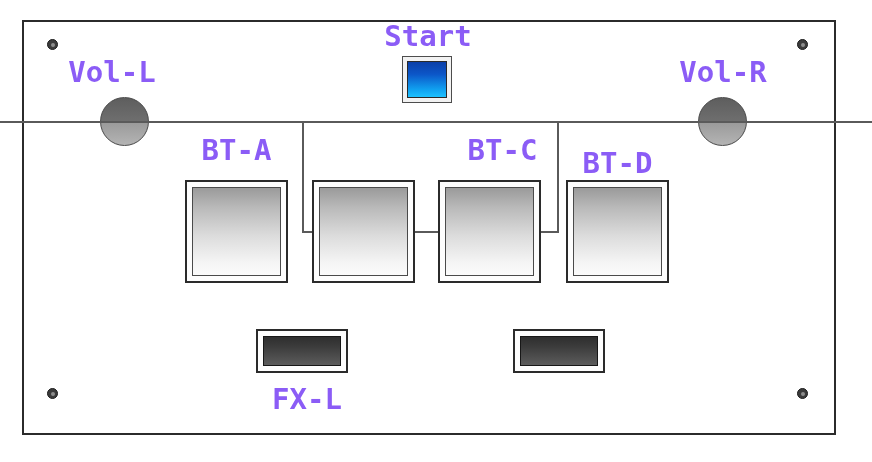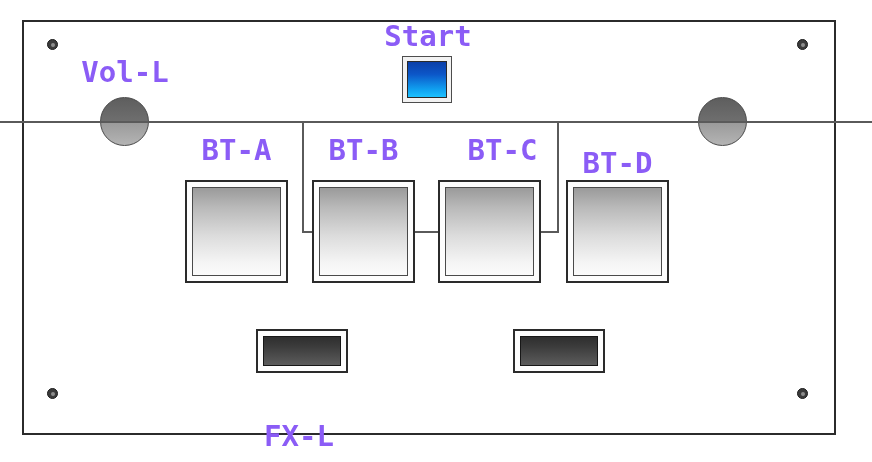--- a/index.html
+++ b/index.html
@@ -111,21 +111,21 @@
     width: 49px;
     height: 49px;
     border-radius: 50%;
     background: linear-gradient(to bottom, #5e5e5e 0%, #6e6e6e 48%, #9a9a9a 52%, #b4b4b4 100%);
     border: 1px solid #4a4a4a;
     box-sizing: border-box;
   }
   #knob-vol-l { left: 100px; top: 97px; }
   #knob-vol-r { left: 698px; top: 97px; }
 
-  #label-vol-l { left: 68px;  top: 58px; width: 114px; }
+  #label-vol-l { left: 55px;  top: 58px; width: 114px; }
   #label-vol-r { left: 666px; top: 58px; width: 114px; }
 
   
   #label-start { left: 373px; top: 22px; width: 110px; }
 
   #btn-start {
     position: absolute;
     left: 402px;
     top: 56px;
     width: 50px;
@@ -185,21 +185,21 @@
     width: 100%;
     height: 100%;
     background: linear-gradient(to bottom, #2e2e2e 0%, #3c3c3c 35%, #4e4e4e 72%, #5c5c5c 100%);
     border: 1px solid #171717;
     box-sizing: border-box;
   }
 
   #fx-l { left: 256px; top: 329px; }
   #fx-r { left: 513px; top: 329px; }
 
-  #label-fx-l { left: 244px; top: 385px; width: 110px; margin-top: 37px; }
+  #label-fx-l { left: 252px; top: 385px; width: 110px; }
   #label-fx-r { left: 504px; top: 385px; width: 110px; }
 </style>
 </head>
 <body>
 
 <div id="stage">
 
   <div id="panel"></div>
 
   <div class="screw" id="screw-tl"></div>
@@ -208,29 +208,29 @@
   <div class="screw" id="screw-br"></div>
 
   <div class="label" id="label-start">Start</div>
   <div id="btn-start">
     <div class="cap"></div>
   </div>
 
   <div class="label" id="label-vol-l">Vol-L</div>
   <div class="knob" id="knob-vol-l"></div>
 
+  <div class="label" id="label-vol-r">Vol-R</div>
   <div class="knob" id="knob-vol-r"></div>
 
   <div class="wire-h" id="wire-main-h"></div>
   <div class="wire-v" id="wire-left-v"></div>
   <div class="wire-v" id="wire-right-v"></div>
   <div class="wire-h" id="wire-bridge-h"></div>
 
   <div class="label" id="label-bt-a">BT-A</div>
-  <div class="label" id="label-bt-b">BT-B</div>
   <div class="label" id="label-bt-c">BT-C</div>
   <div class="label" id="label-bt-d">BT-D</div>
 
   <div class="bt-btn" id="bt-a">
     <div class="cap"></div>
   </div>
   <div class="bt-btn" id="bt-b">
     <div class="cap"></div>
   </div>
   <div class="bt-btn" id="bt-c">

